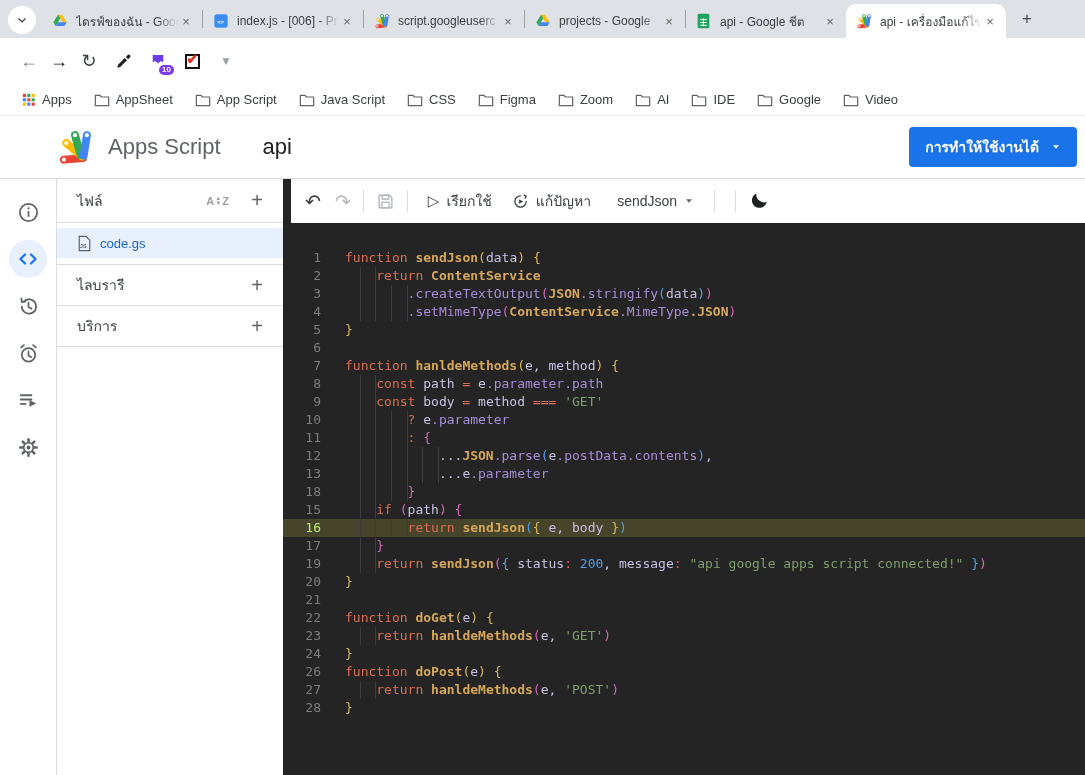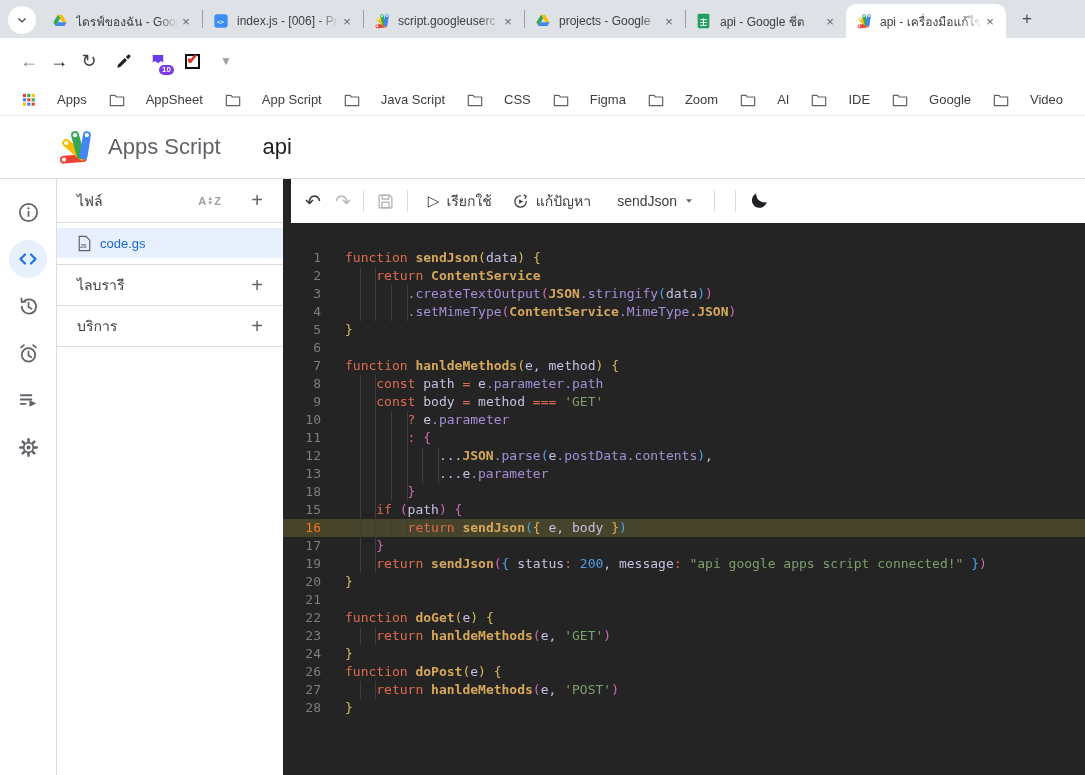--- a/index.html
+++ b/index.html
@@ -27,21 +27,21 @@
   .chromebar { height:46px; background:#fff; display:flex; align-items:center; padding:0 10px 0 14px; flex:none; }
   .navbtn { width:30px; height:30px; display:flex; align-items:center; justify-content:center; font-size:18px; flex:none; }
   .omnibox { flex:1; height:34px; background:#eef1f4; border-radius:17px; margin:0 10px 0 8px;
     display:flex; align-items:center; padding:0 12px; min-width:0; }
   .omnibox .url { flex:1; font-size:14px; color:#202124; white-space:nowrap; overflow:hidden; }
   .extico { width:28px; height:30px; display:flex; align-items:center; justify-content:center; flex:none; margin-left:6px; position:relative; }
 
   
   .bookbar { height:32px; background:#fff; display:flex; align-items:center; padding-left:12px; gap:4px; flex:none;
     border-bottom:1px solid #e8eaed; }
-  .bm { display:flex; align-items:flex-end; gap:21px; font-size:13px; color:#3c4043; padding:4px 9px; border-radius:6px; }
+  .bm { display:flex; align-items:flex-end; gap:6px; font-size:13px; color:#3c4043; padding:4px 9px; border-radius:6px; }
 
   
   .apphdr { height:63px; background:#fff; border-bottom:1px solid #dadce0; display:flex; align-items:center;
     padding:0 8px 0 56px; flex:none; }
   .apphdr .prod { font-size:22px; color:#5f6368; margin-left:14px; }
   .apphdr .proj { font-size:22px; color:#202124; margin-left:42px; }
   .deploybtn { margin-left:auto; height:40px; background:#1a73e8; color:#fff; border:none; border-radius:4px;
     font-size:14px; font-weight:bold; padding:0 16px; display:flex; align-items:center; gap:12px;
     font-family:"Liberation Sans",sans-serif; }
 
@@ -50,40 +50,40 @@
   .rail { width:57px; border-right:1px solid #dadce0; display:flex; flex-direction:column; align-items:center;
     padding-top:14px; gap:9px; flex:none; background:#fff; }
   .railbtn { width:38px; height:38px; border-radius:50%; display:flex; align-items:center; justify-content:center; }
   .railbtn.active { background:#e8f0fe; }
 
   .filepanel { width:226px; background:#fff; flex:none; display:flex; flex-direction:column; font-size:14px; }
   .fp-row { display:flex; align-items:center; padding:0 14px 0 20px; border-bottom:1px solid #dadce0; height:44px;
     color:#3c4043; }
   .fp-row .sp { flex:1; }
   .fp-plus { color:#5f6368; font-size:20px; width:24px; text-align:center; }
-  .azicon { display:flex; align-items:center; color:#9aa0a6; font-size:11px; font-weight:bold; margin-right:24px; }
+  .azicon { display:flex; align-items:center; color:#9aa0a6; font-size:11px; font-weight:bold; margin-right:16px; }
   .azicon .cars { display:flex; flex-direction:column; font-size:6px; line-height:5px; margin:0 1px; }
   .filerow-wrap { border-bottom:1px solid #dadce0; padding:5px 0 6px; }
   .filerow { height:30px; background:#e8f0fe; display:flex; align-items:center; gap:8px; padding-left:20px;
     color:#1967d2; font-size:13px; }
 
   .editorcol { flex:1; background:#242424; display:flex; flex-direction:column; min-width:0; }
   .edtoolbar { height:44px; background:#fff; margin-left:8px; display:flex; align-items:center; padding:0 14px; gap:4px; }
   .tbtn { display:flex; align-items:center; gap:7px; color:#3c4043; font-size:14px; padding:6px 8px; border-radius:4px; }
   .vdiv { width:1px; height:22px; background:#dadce0; margin:0 8px; flex:none; }
   .undo { font-size:19px; color:#3c4043; }
   .redo { font-size:19px; color:#b6babf; }
 
   
   .codearea { flex:1; overflow:hidden; padding-top:26px; font-family:"DejaVu Sans Mono","Liberation Mono",monospace;
     font-size:13px; line-height:18px; }
   .cl { display:flex; height:18px; white-space:pre; }
   .cl.hl { background:#46442b; }
   .ln { width:38px; text-align:right; color:#7d7d7d; flex:none; user-select:none; }
-  .cl.hl .ln { color:#f97316; }
+  .cl.hl .ln { color:#bef264; }
   .lcode { margin-left:24px; display:flex; }
   .ind { display:inline-block; height:18px;
     background-image:repeating-linear-gradient(90deg, transparent 0, transparent calc(2ch - 1px), #3d3d3d calc(2ch - 1px), #3d3d3d 2ch); }
   .tok { white-space:pre; }
   .tk-fn, .tk-cls { font-weight:bold; }
 </style>
 </head>
 <body>
 
 <div class="stage">
@@ -292,20 +292,26 @@
       </g>
       <g fill="#fff">
         <circle cx="10" cy="40" r="2.6"></circle>
           <circle cx="13" cy="19" r="2.6"></circle>
         <circle cx="24" cy="9" r="2.6"></circle>
           <circle cx="39" cy="9" r="2.6"></circle>
       </g>
     </svg>
     <span class="prod">Apps Script</span>
     <span class="proj">api</span>
+    <button class="deploybtn">
+      <span>การทำให้ใช้งานได้</span>
+      <svg width="10" height="10" viewBox="0 0 24 24">
+          <polygon points="5,8 19,8 12,16" fill="#fff"></polygon>
+        </svg>
+    </button>
   </div>
 
   <div class="main">
 
     <div class="rail">
       <div class="railbtn">
         <svg width="23" height="23" viewBox="0 0 24 24">
           <circle cx="12" cy="12" r="9" fill="none" stroke="#5f6368" stroke-width="1.8"></circle>
           <line x1="12" y1="10.5" x2="12" y2="16.5" stroke="#5f6368" stroke-width="1.8"></line>
           <circle cx="12" cy="7.6" r="1.2" fill="#5f6368"></circle>

